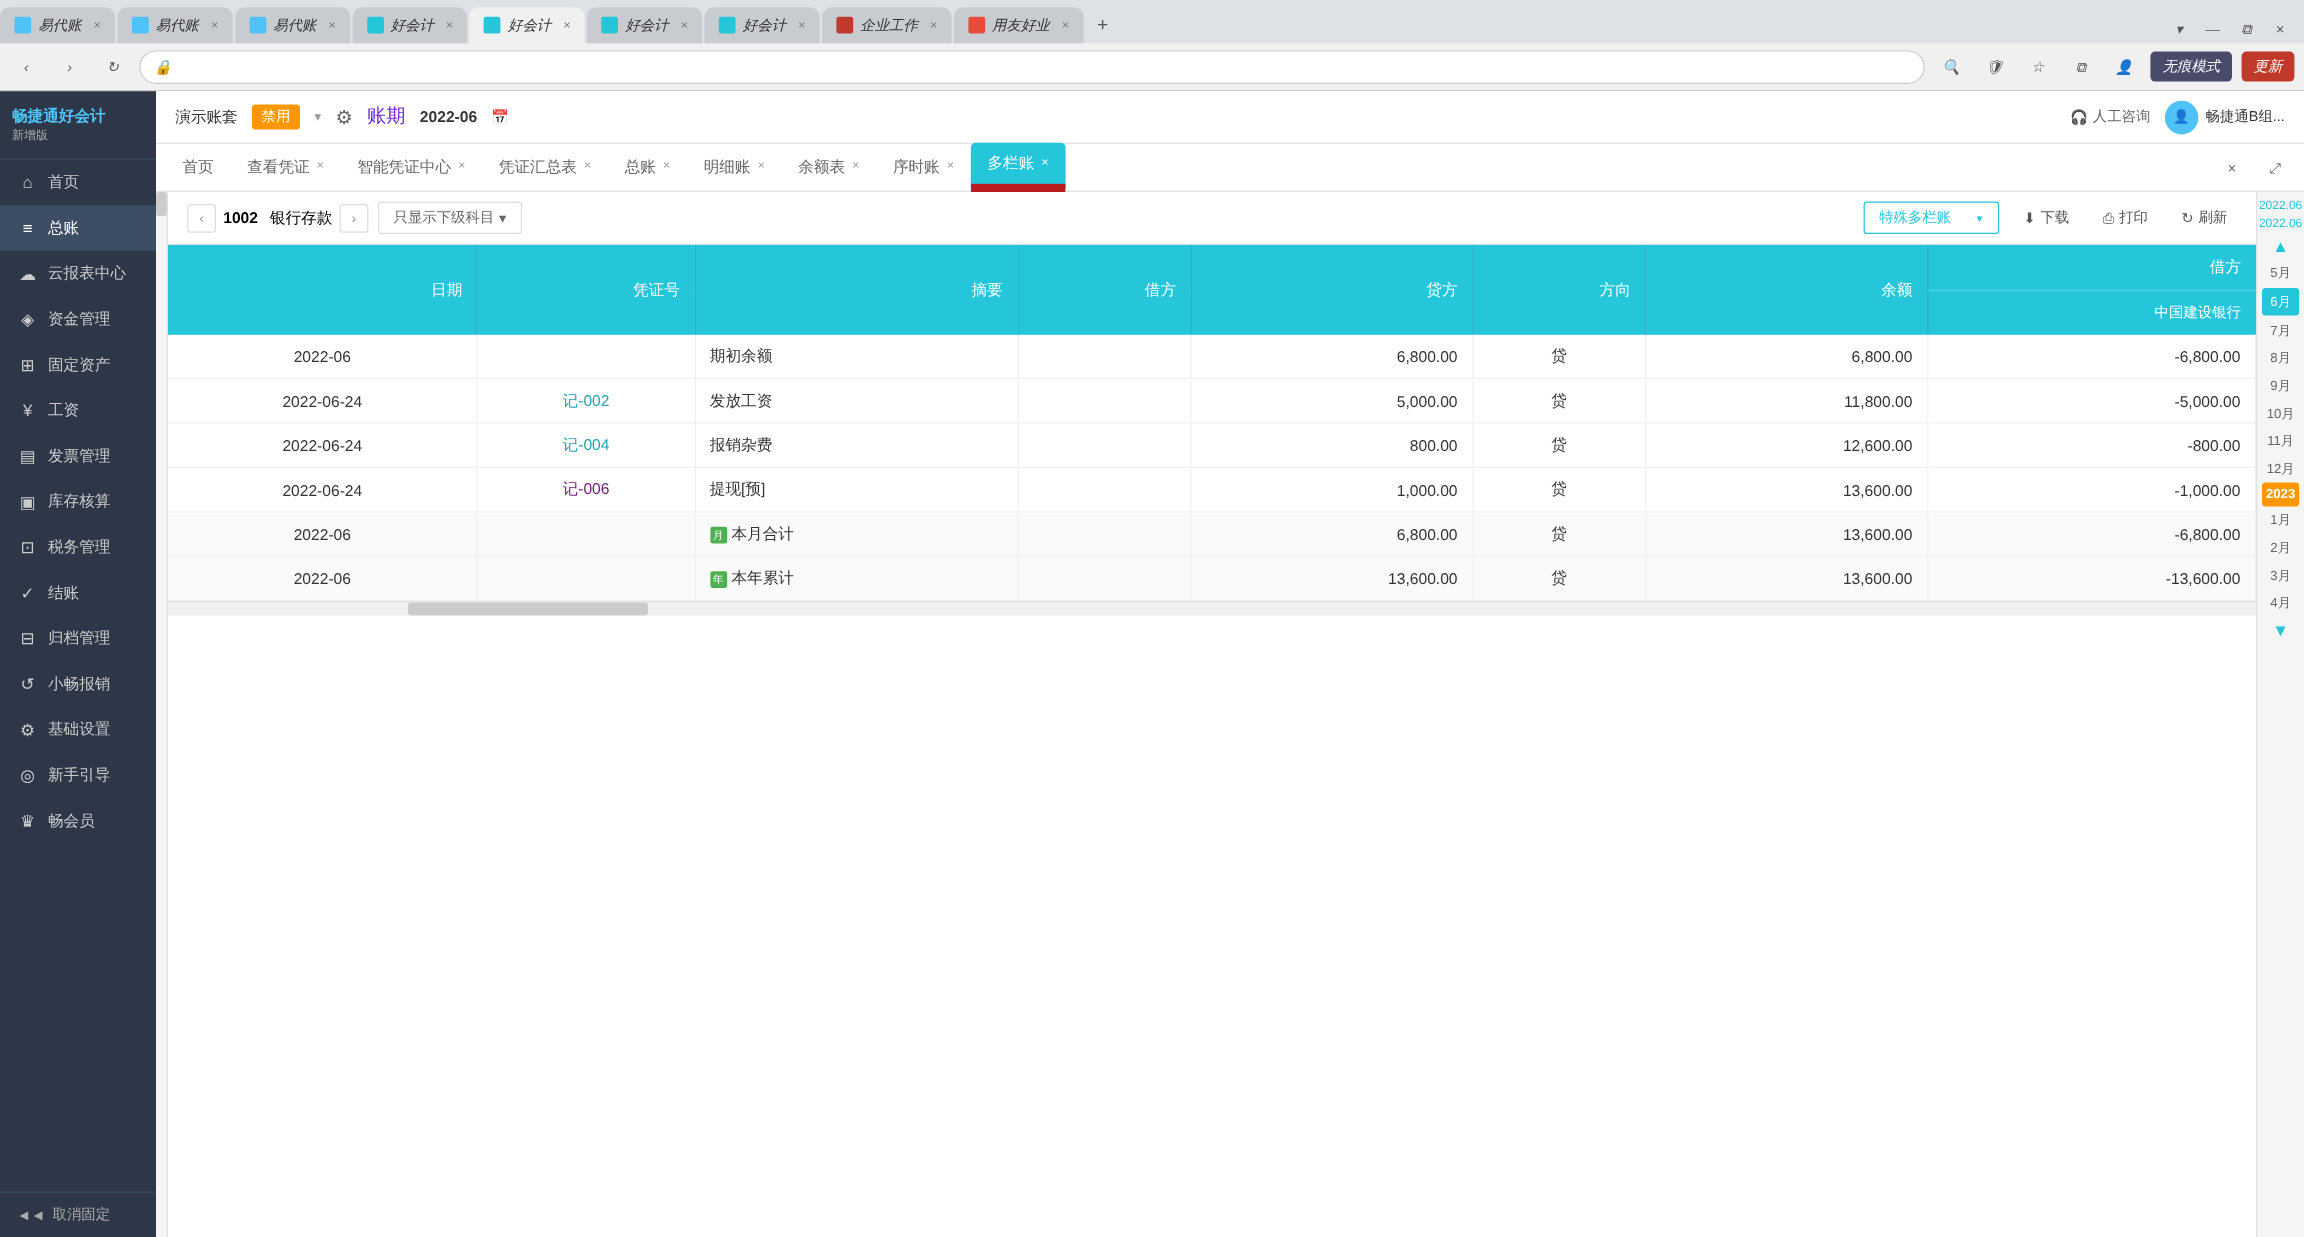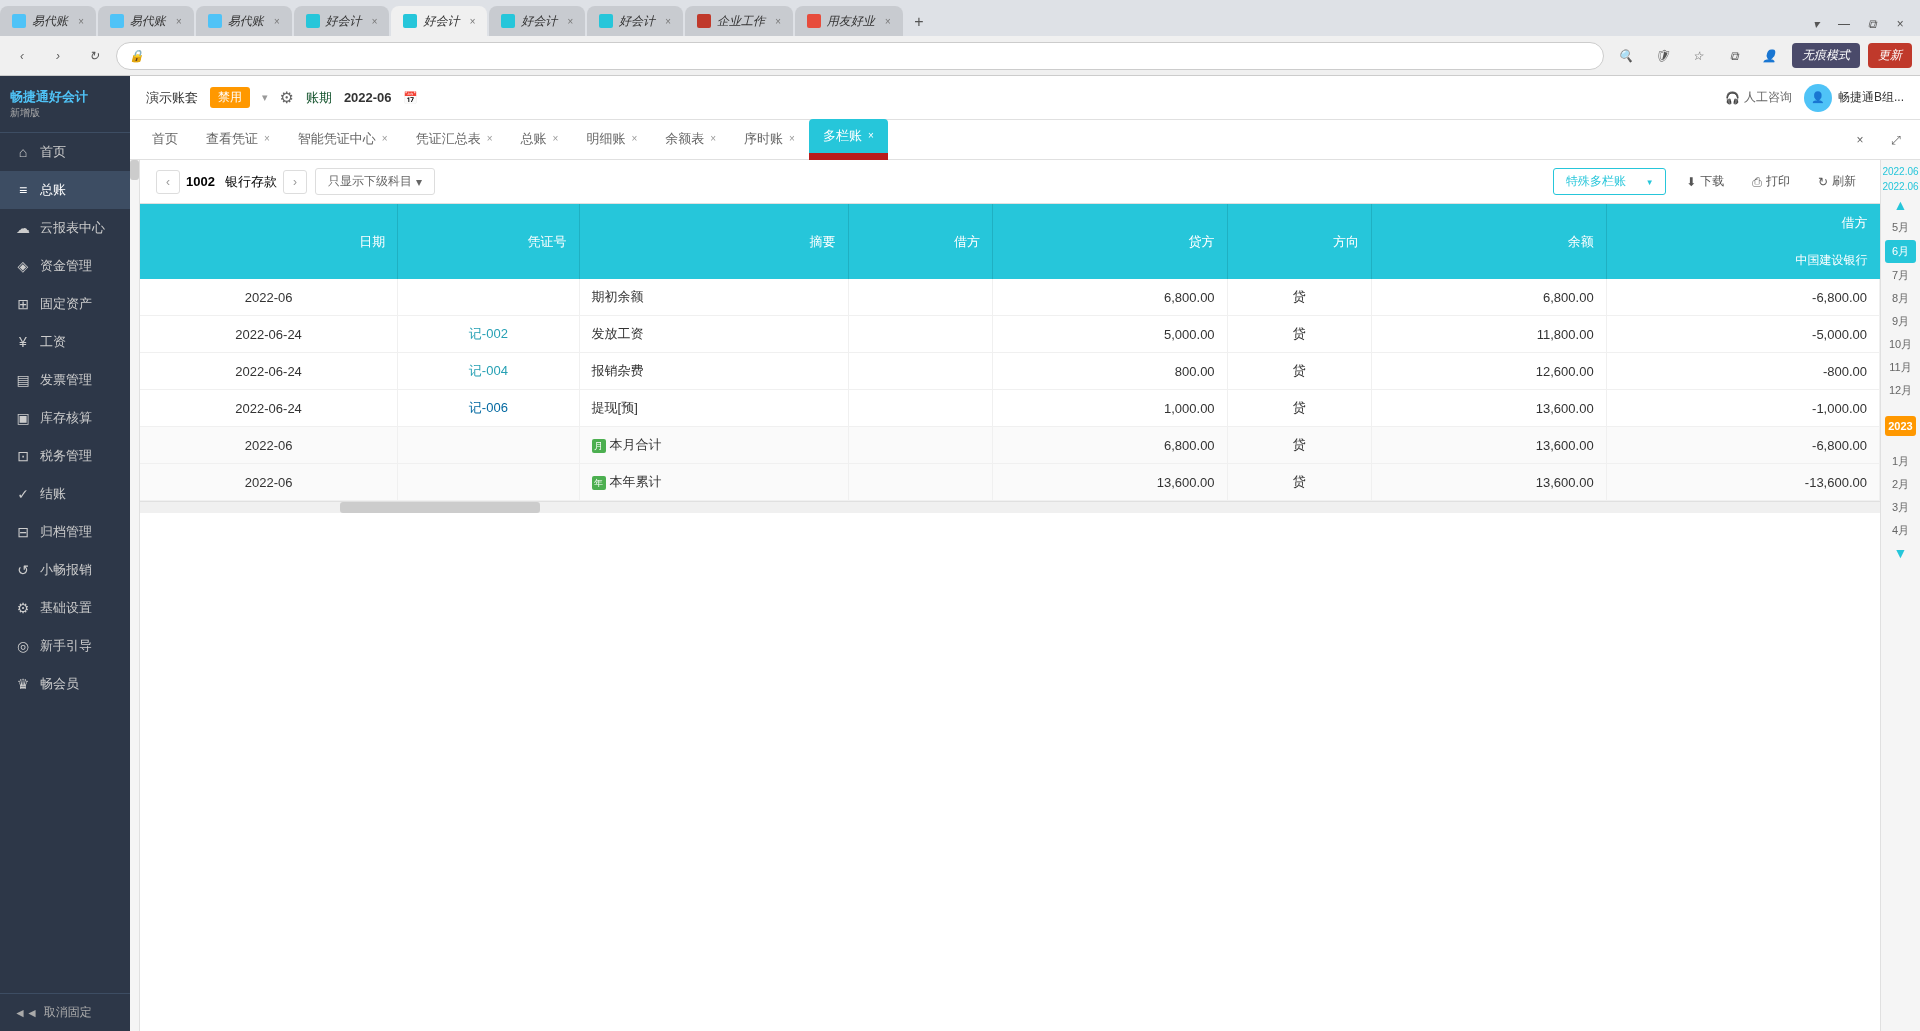--- a/index.html
+++ b/index.html
@@ -77,21 +77,21 @@
     .table-body td.text-left { text-align: left; }
     .table-body td.text-right { text-align: right; }
     .voucher-link { color: #26a0b4; cursor: pointer; }
     .summary-row td { background: #fafafa; }
     .summary-icon { display: inline-block; width: 14px; height: 14px; background: #4caf50; border-radius: 2px; color: white; font-size: 9px; text-align: center; line-height: 14px; margin-right: 4px; }
 
     
     .right-panel { width: 40px; background: #f5f5f5; border-left: 1px solid #e0e0e0; display: flex; flex-direction: column; align-items: center; padding: 4px 0; overflow: hidden; flex-shrink: 0; position: relative; }
     .month-item { width: 100%; text-align: center; padding: 4px 2px; font-size: 11px; color: #666; cursor: pointer; }
     .month-item.active { background: #26c6da; color: white; border-radius: 3px; margin: 1px 4px; width: calc(100% - 8px); }
-    .month-item.year-badge { background: #ff9800; color: white; border-radius: 3px; margin: 14px 4px; width: calc(100% - 8px); font-weight: bold; }
+    .month-item.year-badge { background: #ff9800; color: white; border-radius: 3px; margin: 0 4px; width: calc(100% - 8px); font-weight: bold; }
     .panel-arrow { width: 100%; text-align: center; padding: 3px 0; cursor: pointer; color: #26c6da; font-size: 14px; }
 
     
     .bottom-scroll { height: 12px; background: #f0f0f0; border-top: 1px solid #e0e0e0; }
     .corner-btn { width: 32px; height: 32px; display: flex; align-items: center; justify-content: center; cursor: pointer; color: #666; border-left: 1px solid #e0e0e0; background: white; }
   </style>
 </head>
 <body>
 
 <div class="browser-chrome">
@@ -244,21 +244,21 @@
     </div>
   </div>
 
   <div class="main-content">
 
     <div class="app-header">
       <span style="color:#333;font-size:13px;">演示账套</span>
       <span class="demo-badge">禁用</span>
       <span style="color:#999;font-size:11px;">▾</span>
       <span class="settings-icon">⚙</span>
-      <span style="color:#14532d;font-size:13px;">账期</span>
+      <span style="color:#6d28d9;font-size:16px;">账期</span>
       <span style="color:#333;font-size:13px;font-weight:bold;">2022-06</span>
       <span>📅</span>
       <div class="header-right">
         <div class="consult-btn">
           <span>🎧</span>
           <span>人工咨询</span>
         </div>
         <div class="user-badge">
           <div class="user-avatar">
             <span>👤</span>
@@ -396,21 +396,21 @@
                 <td class="text-left">报销杂费</td>
                 <td></td>
                 <td class="text-right">800.00</td>
                 <td>贷</td>
                 <td class="text-right">12,600.00</td>
                 <td class="text-right">-800.00</td>
               </tr>
 
               <tr>
                 <td>2022-06-24</td>
-                <td><a class="voucher-link" style="color: #0369a1;">记-006</a></td>
+                <td><a class="voucher-link" style="color: #701a75;">记-006</a></td>
                 <td class="text-left">提现[预]</td>
                 <td></td>
                 <td class="text-right">1,000.00</td>
                 <td>贷</td>
                 <td class="text-right">13,600.00</td>
                 <td class="text-right">-1,000.00</td>
               </tr>
 
               <tr class="summary-row">
                 <td>2022-06</td>

